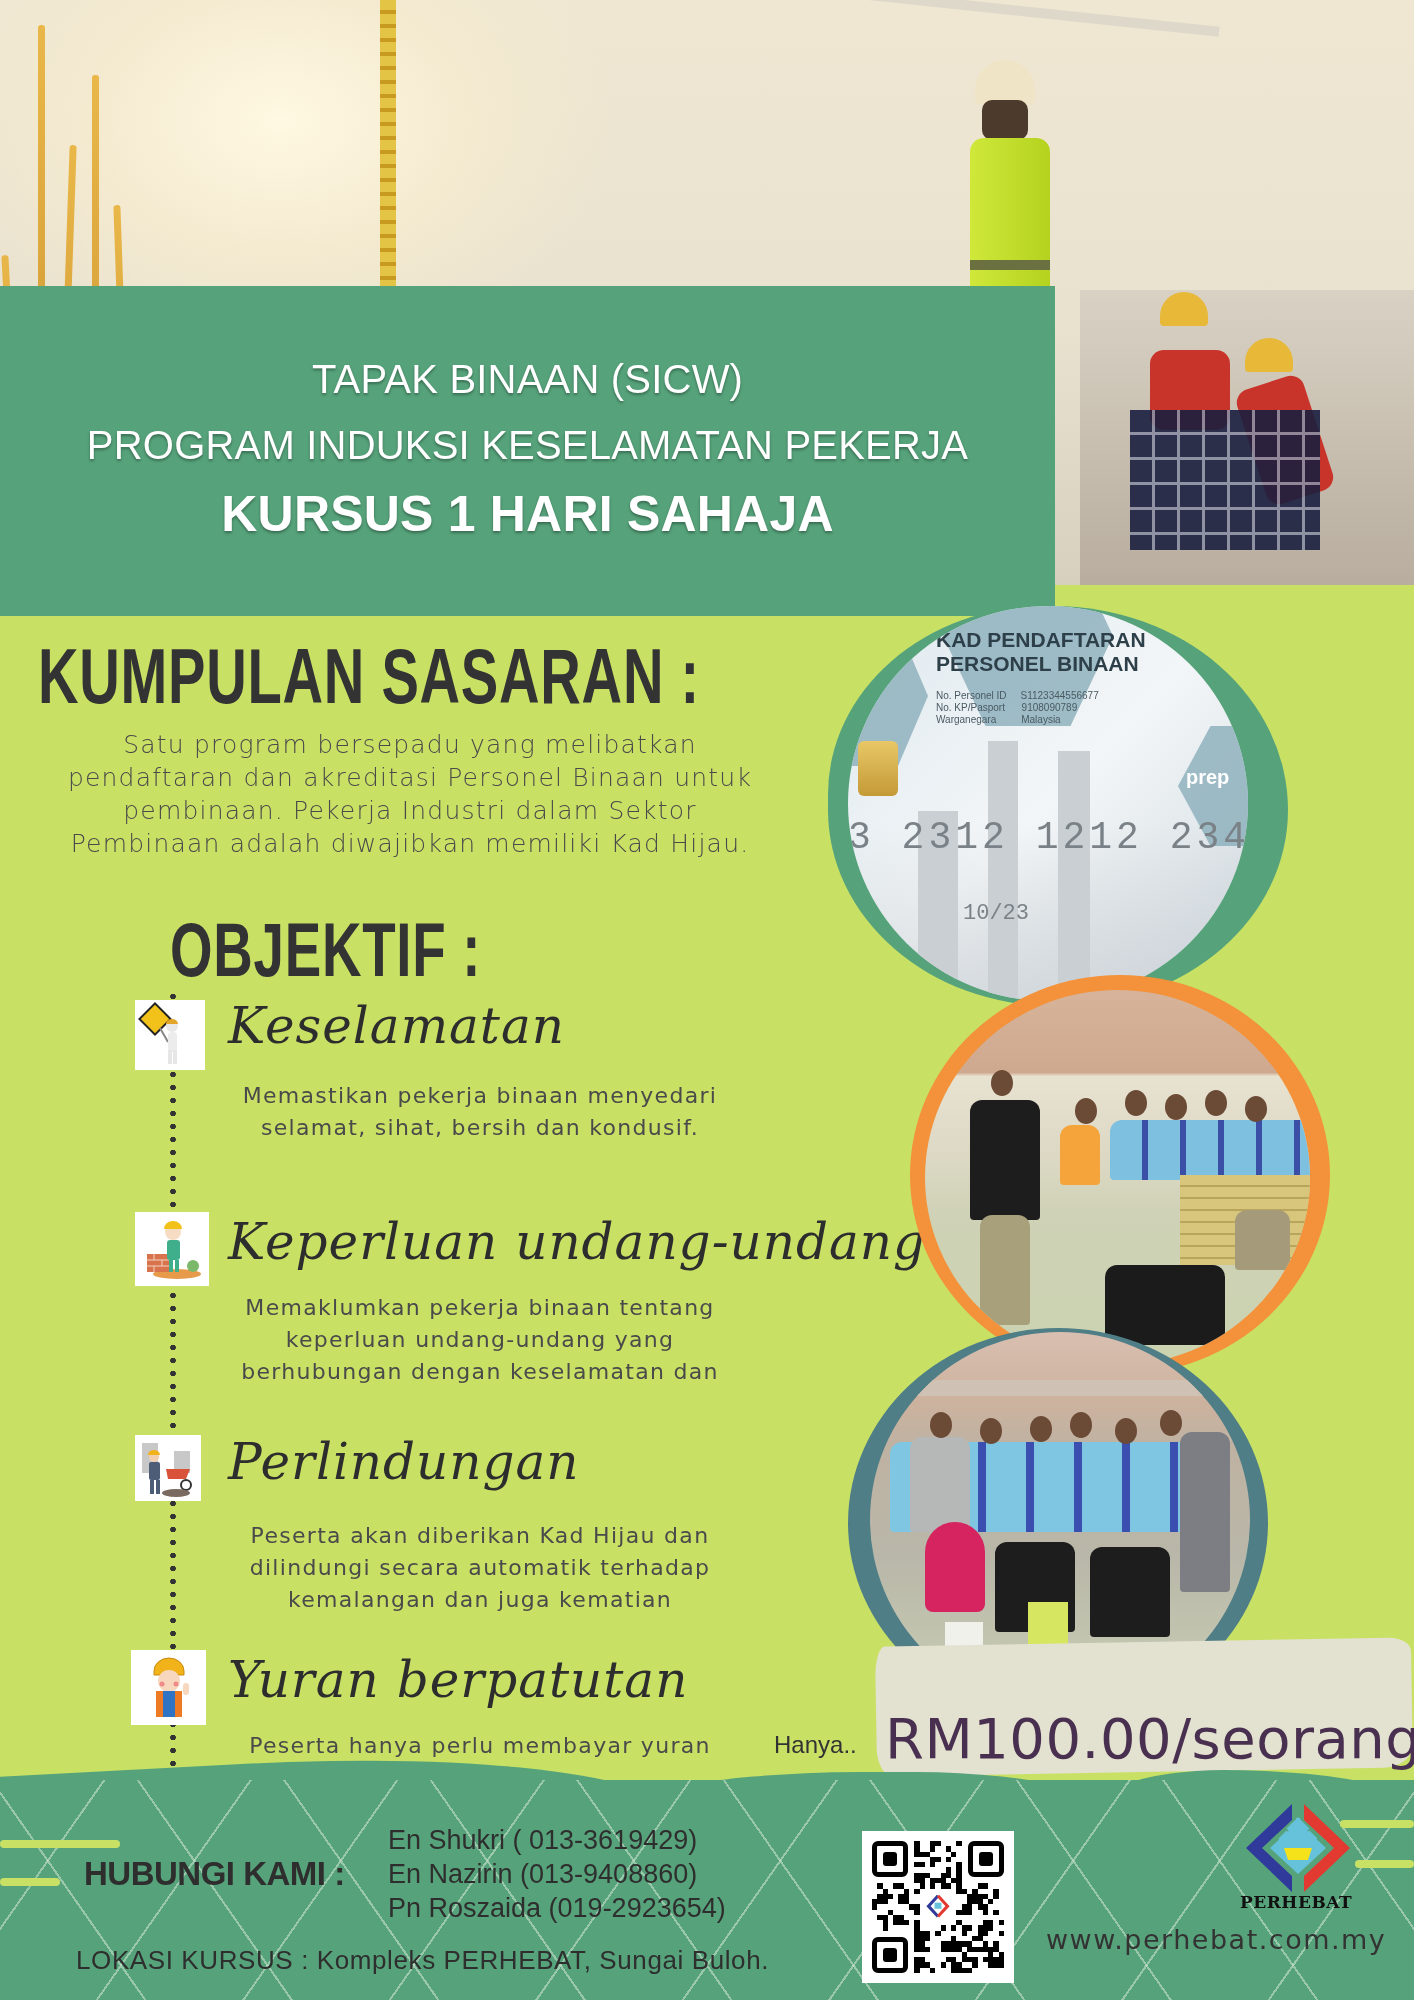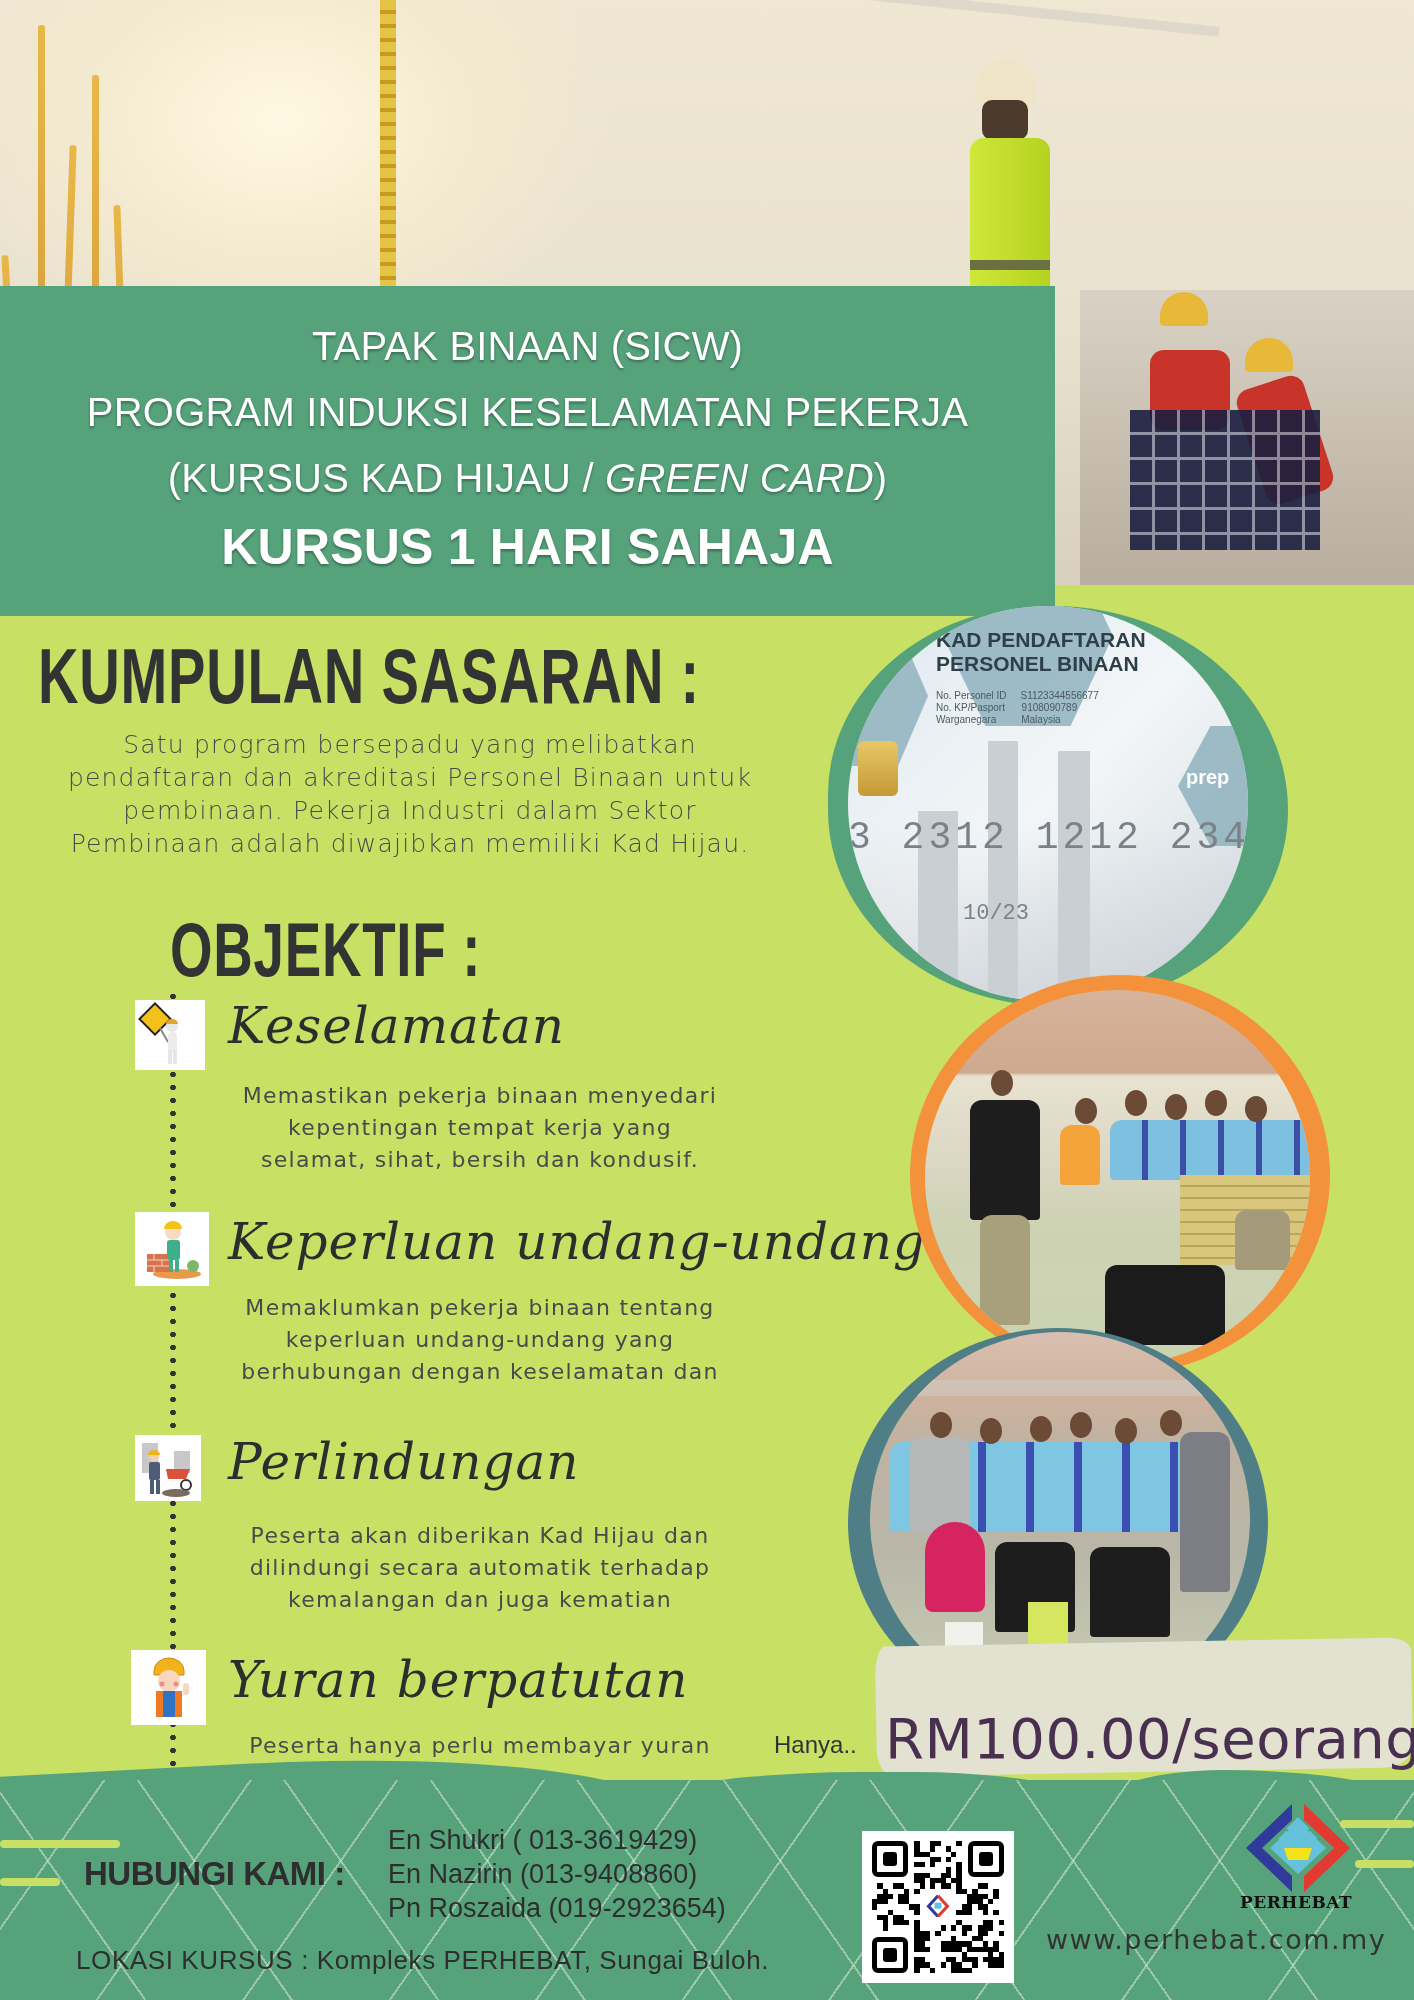--- a/index.html
+++ b/index.html
@@ -149,21 +149,20 @@
   <div class="redsuit" style="left:1150px;top:350px;width:80px;height:80px;"></div>
   <div class="redsuit" style="left:1250px;top:380px;width:70px;height:120px;transform:rotate(-18deg)"></div>
   <div class="helmet-s" style="left:1160px;top:292px;"></div>
   <div class="helmet-s" style="left:1245px;top:338px;"></div>
   <div class="grid-box"></div>
 </div>
 
 <div class="title-banner">
   <div class="line">TAPAK BINAAN (SICW)</div>
   <div class="line">PROGRAM INDUKSI KESELAMATAN PEKERJA</div>
-  <div class="line"><span>(KURSUS KAD HIJAU / </span><em>GREEN CARD</em><span>)</span></div>
   <div class="line line-big">KURSUS 1 HARI SAHAJA</div>
 </div>
 
 <div class="h-condensed h-sasaran">KUMPULAN SASARAN :</div>
 <div class="sasaran-body">
   <div>Satu program bersepadu yang melibatkan</div>
   <div>pendaftaran dan akreditasi Personel Binaan untuk</div>
   <div>pembinaan. Pekerja Industri dalam Sektor</div>
   <div>Pembinaan adalah diwajibkan memiliki Kad Hijau.</div>
 </div>
@@ -178,21 +177,20 @@
     <circle cx="34" cy="24" r="6" fill="#e8e8e8"></circle>
     <path d="M28 22 a6 5 0 0 1 12 0z" fill="#e4a62a"></path>
     <rect x="30" y="30" width="9" height="20" rx="4" fill="#ececec"></rect>
     <rect x="30" y="48" width="4" height="14" fill="#e6e6e6"></rect>
     <rect x="35" y="48" width="4" height="14" fill="#e6e6e6"></rect>
   </svg>
 </div>
 <div class="obj-title" style="left:228px;top:996px;">Keselamatan</div>
 <div class="obj-desc" style="top:1080px;">
   <div>Memastikan pekerja binaan menyedari</div>
-  <div>kepentingan tempat kerja yang</div>
   <div>selamat, sihat, bersih dan kondusif.</div>
 </div>
 
 <div class="obj-icon" style="left:135px;top:1212px;width:74px;height:74px;">
   <svg width="66" height="66" viewBox="0 0 66 66">
     <ellipse cx="38" cy="58" rx="24" ry="5" fill="#e79a4a"></ellipse>
     <rect x="8" y="38" width="22" height="18" fill="#d9734e"></rect>
     <path d="M8 44h22M8 50h22M15 38v6M23 44v6M15 50v6" stroke="#f3d4c0" stroke-width="1"></path>
     <circle cx="34" cy="16" r="8" fill="#f7dcc4"></circle>
     <path d="M25 13 a9 8 0 0 1 18 0z" fill="#f2c21a"></path>

